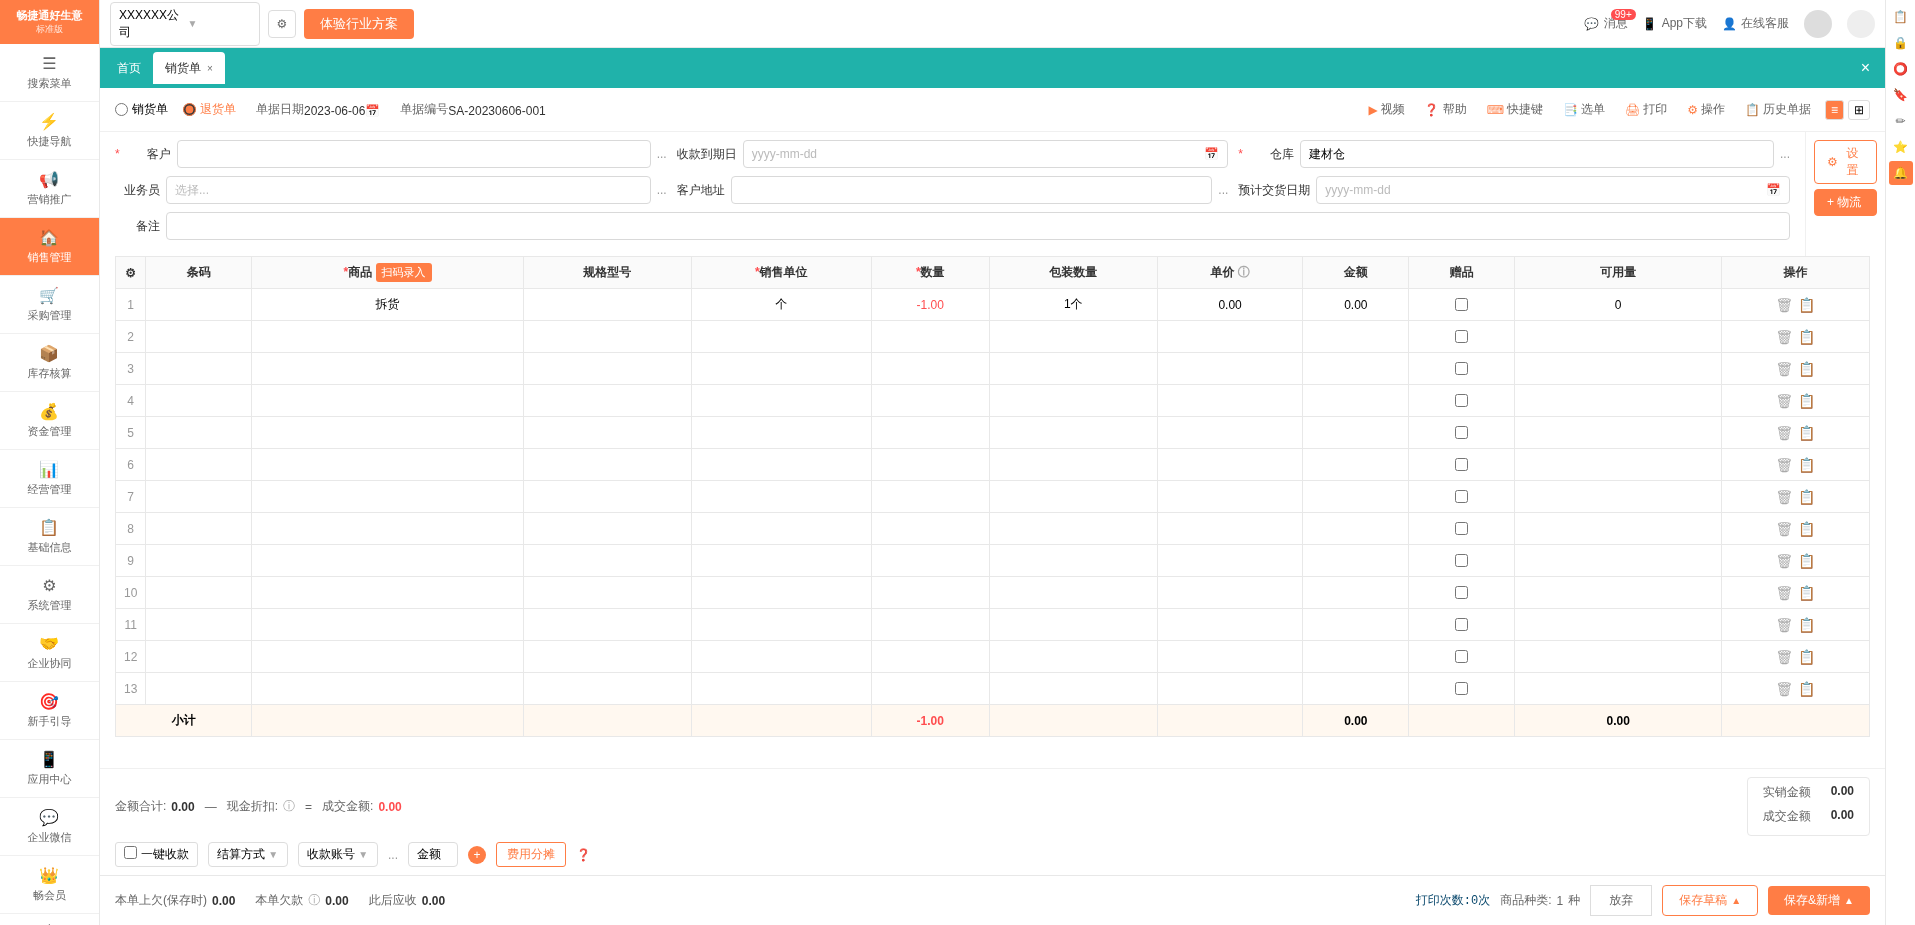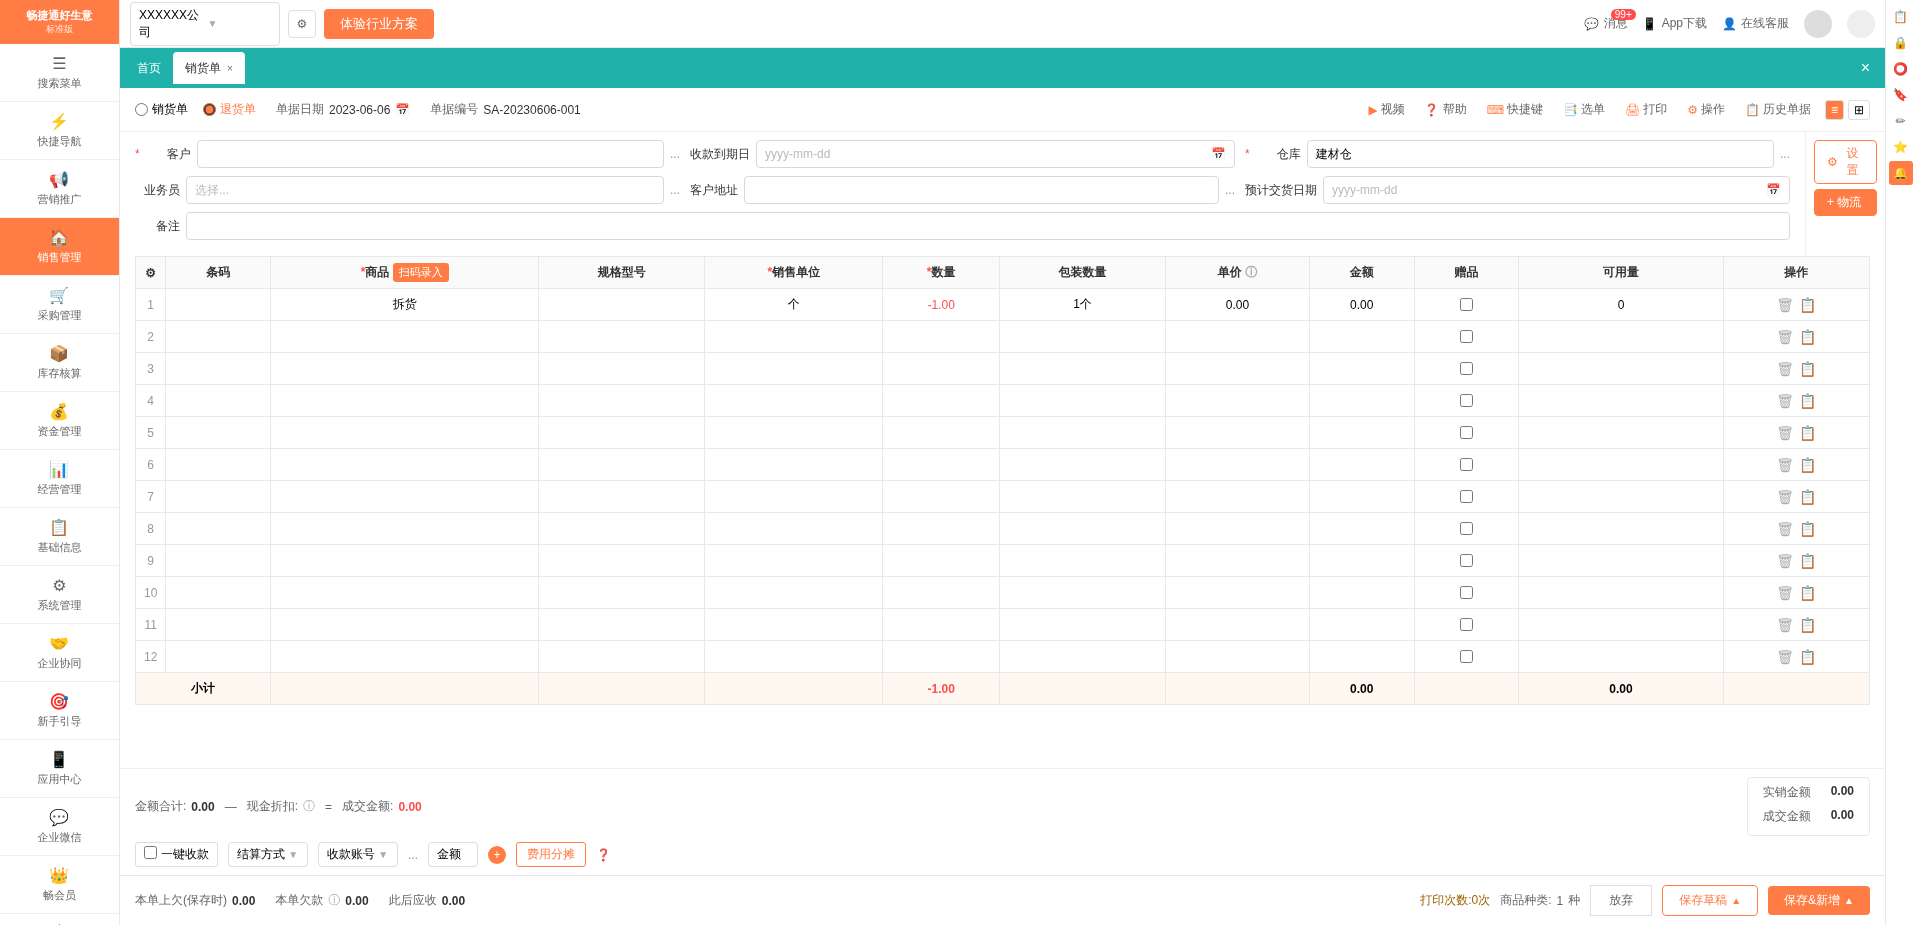--- a/index.html
+++ b/index.html
@@ -1,19 +1,19 @@
 <!DOCTYPE html>
 <html><head>
   <meta charset="utf-8">
   <style>
     * { box-sizing: border-box; margin: 0; padding: 0; font-family: 'Microsoft YaHei', Arial, sans-serif; font-size: 12px; }
     body { width: 1915px; height: 925px; overflow: hidden; background: #f0f2f5; display: flex; }
 
     
-    .sidebar { width: 120px; background: #fff; display: flex; flex-direction: column; border-right: 1px solid #e8e8e8; flex-shrink: 0; }
+    .sidebar { width: 100px; background: #fff; display: flex; flex-direction: column; border-right: 1px solid #e8e8e8; flex-shrink: 0; }
     .sidebar-logo { background: #ff7d45; color: #fff; padding: 8px 10px; height: 48px; display: flex; align-items: center; justify-content: center; flex-direction: column; }
     .sidebar-logo .logo-title { font-size: 11px; font-weight: bold; color: #fff; }
     .sidebar-logo .logo-sub { font-size: 9px; color: rgba(255,255,255,0.8); }
     .sidebar-item { display: flex; flex-direction: column; align-items: center; padding: 10px 5px; cursor: pointer; color: #666; border-bottom: 1px solid #f0f0f0; }
     .sidebar-item.active { background: #ff7d45; color: #fff; }
     .sidebar-item .icon { font-size: 16px; margin-bottom: 3px; }
     .sidebar-item .label { font-size: 11px; text-align: center; }
     .sidebar-bottom { margin-top: auto; display: flex; flex-direction: column; }
     .sidebar-bottom-item { display: flex; flex-direction: column; align-items: center; padding: 8px 5px; cursor: pointer; color: #666; }
 
@@ -39,21 +39,21 @@
 
     
     .content { flex: 1; background: #fff; overflow-y: auto; display: flex; flex-direction: column; }
 
     
     .form-header { padding: 10px 15px; border-bottom: 1px solid #f0f0f0; display: flex; align-items: center; gap: 20px; flex-wrap: wrap; }
     .radio-group { display: flex; align-items: center; gap: 15px; }
     .radio-item { display: flex; align-items: center; gap: 4px; cursor: pointer; }
     .radio-item input[type="radio"] { accent-color: #ff7d45; }
     .form-header-info { display: flex; align-items: center; gap: 20px; }
-    .field-group { display: flex; align-items: center; gap: 5px; }
+    .field-group { display: flex; align-items: flex-end; }
     .field-label-sm { color: #666; }
     .field-value { color: #333; }
     .header-actions { margin-left: auto; display: flex; align-items: center; gap: 8px; }
     .action-btn { display: flex; align-items: center; gap: 3px; color: #666; cursor: pointer; padding: 3px 6px; border-radius: 3px; }
     .form-row { display: flex; width: 100%; margin-bottom: 8px; gap: 10px; }
     .form-field { display: flex; align-items: center; flex: 1; gap: 6px; }
     .form-field .req { color: #ff4d4f; }
     .form-field .field-label { color: #333; white-space: nowrap; min-width: 45px; text-align: right; }
     .field-dots { color: #999; cursor: pointer; }
     .date-input { border: 1px solid #d9d9d9; border-radius: 4px; padding: 4px 8px; height: 28px; color: #bbb; flex: 1; display: flex; align-items: center; justify-content: space-between; }
@@ -87,21 +87,21 @@
     .footer-row2 { display: flex; align-items: center; gap: 10px; }
     .one-click-btn { border: 1px solid #ddd; background: #fff; padding: 3px 8px; border-radius: 3px; cursor: pointer; display: flex; align-items: flex-start; gap: 4px; }
     .add-btn { background: #ff7d45; color: #fff; border: none; border-radius: 50%; width: 18px; height: 18px; display: flex; align-items: center; justify-content: center; cursor: pointer; font-size: 12px; }
     .expense-btn { border: 1px solid #ff7d45; color: #ff7d45; background: #fff; padding: 3px 10px; border-radius: 3px; cursor: pointer; }
 
     
     .bottom-bar { height: 50px; background: #fff; border-top: 1px solid #e8e8e8; display: flex; align-items: center; padding: 0 15px; gap: 20px; }
     .bottom-stat { display: flex; align-items: center; gap: 5px; color: #666; }
     .bottom-stat .value { color: #333; font-weight: bold; }
     .bottom-actions { margin-left: auto; display: flex; align-items: center; gap: 10px; }
-    .print-info { color: #a16207; }
+    .print-info { color: #0c4a6e; font-family: Liberation Mono, monospace; }
     .product-type { display: flex; align-items: center; gap: 5px; color: #666; }
     .btn-abandon { border: 1px solid #ddd; background: #fff; padding: 6px 18px; border-radius: 0; cursor: pointer; color: #666; }
     .btn-save-draft { border: 1px solid #ff7d45; color: #ff7d45; background: #fff; padding: 6px 16px; border-radius: 4px; cursor: pointer; display: flex; align-items: center; gap: 4px; }
     .btn-save-new { background: #ff7d45; color: #fff; border: none; padding: 6px 16px; border-radius: 4px; cursor: pointer; display: flex; align-items: center; gap: 4px; }
     .chevron-icon { font-size: 10px; }
 
     
     .right-panel { width: 30px; background: #fff; border-left: 1px solid #e8e8e8; display: flex; flex-direction: column; align-items: center; padding: 5px 0; gap: 2px; }
     .right-panel-item { width: 24px; height: 24px; display: flex; align-items: center; justify-content: center; cursor: pointer; color: #666; border-radius: 3px; }
     .right-panel-item.active { background: #ff7d45; color: #fff; }
@@ -649,20 +649,43 @@
                 </div>
               </td>
               <td></td>
               <td>
                 <div class="op-icons">
                   <span class="op-icon">🗑</span>
                   <span class="op-icon">📋</span>
                 </div>
               </td>
             </tr>
+          <tr>
+              <td class="col-num">13</td>
+              <td></td>
+              <td></td>
+              <td></td>
+              <td></td>
+              <td></td>
+              <td></td>
+              <td></td>
+              <td></td>
+              <td>
+                <div class="checkbox-cell">
+                  <input type="checkbox" style="">
+                </div>
+              </td>
+              <td></td>
+              <td>
+                <div class="op-icons">
+                  <span class="op-icon">🗑</span>
+                  <span class="op-icon">📋</span>
+                </div>
+              </td>
+            </tr>
           <tr class="subtotal-row">
             <td colspan="2">小计</td>
             <td></td>
             <td></td>
             <td></td>
             <td><span class="qty-red">-1.00</span></td>
             <td></td>
             <td></td>
             <td>0.00</td>
             <td></td>

